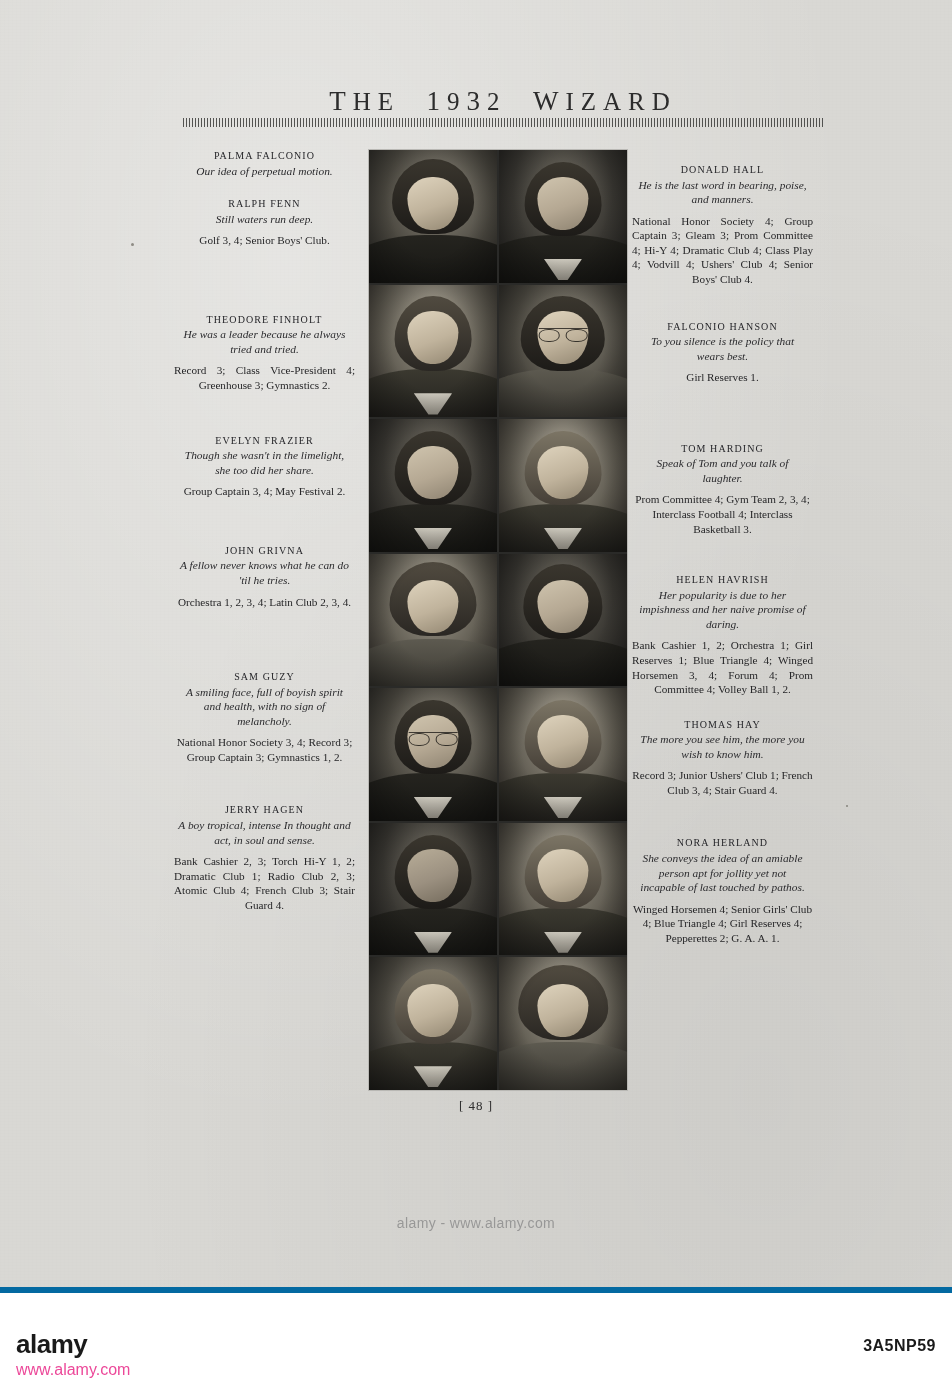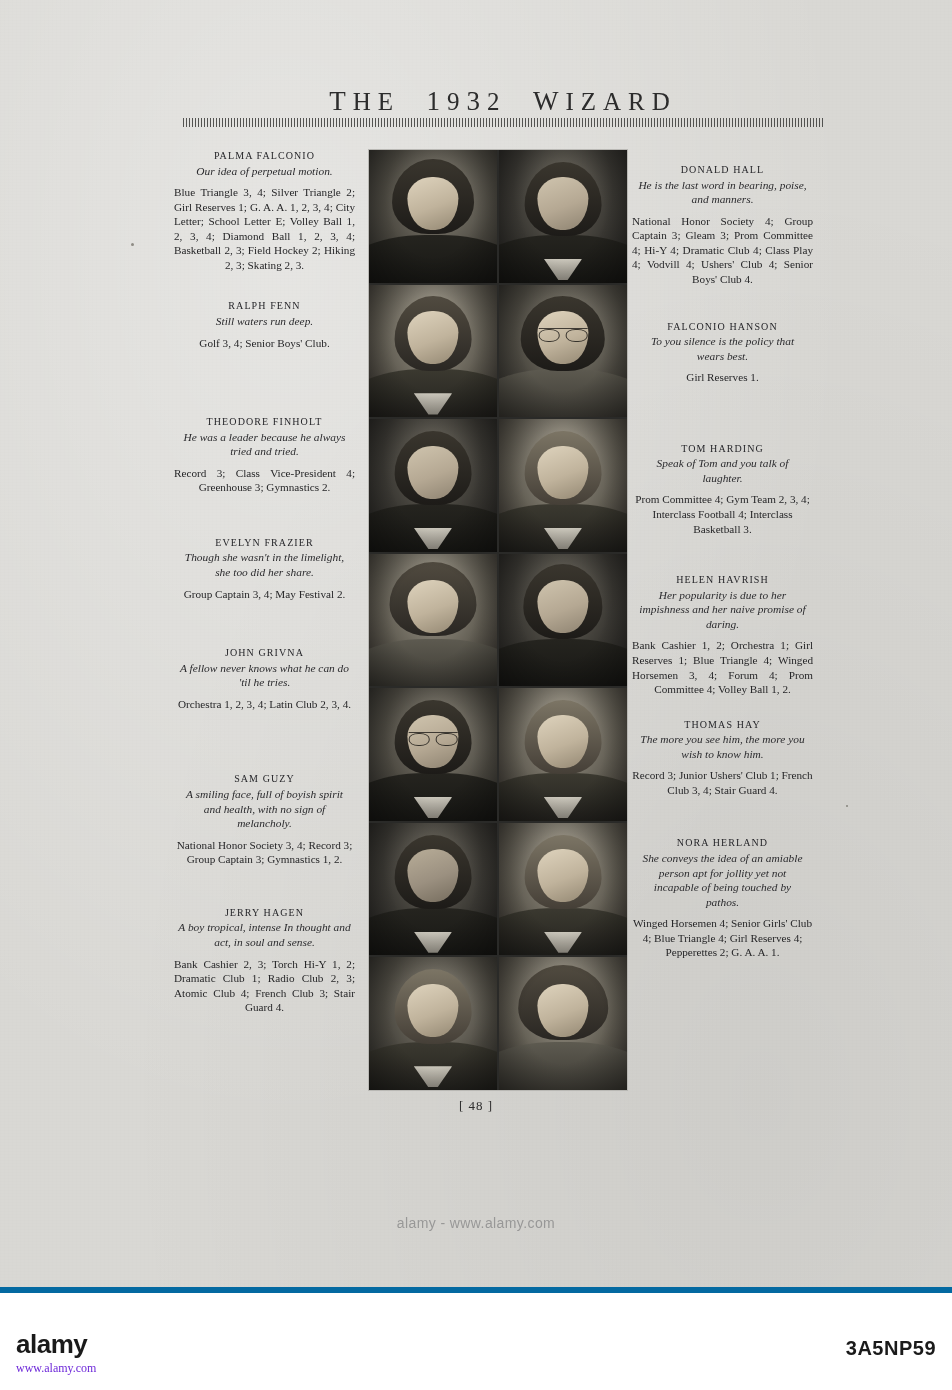--- a/index.html
+++ b/index.html
@@ -244,31 +244,31 @@
     font-family: "Liberation Sans", sans-serif;
     font-weight: bold;
     font-size: 26px;
     color: #1a1a1a;
     letter-spacing: -.5px;
   }
   #footer .url {
     position: absolute;
     left: 16px;
     top: 68px;
-    font-family: Liberation Serif, serif;
-    font-size: 12px;
-    color: #6d28d9;
+    font-family: Liberation Sans, sans-serif;
+    font-size: 16px;
+    color: #ec4899;
   }
   #footer .imgid {
     position: absolute;
     right: 16px;
     top: 44px;
     font-family: "Liberation Sans", sans-serif;
     font-weight: bold;
-    font-size: 20px;
+    font-size: 16px;
     color: #1a1a1a;
     letter-spacing: .5px;
   }
   
   .speck { position: absolute; background: rgba(60,55,45,.5); border-radius: 50%; }
 </style>
 </head>
 <body>
 
 <div id="page">
@@ -278,23 +278,22 @@
     <div class="title">
       <span class="big">T</span><span>HE</span>&nbsp;&nbsp;<span class="big">1</span><span>9</span><span class="big">3</span><span>2</span>&nbsp;&nbsp;<span class="big">W</span><span>IZARD</span>
     </div>
   </div>
   <div id="rule"></div>
 
   <div class="col" id="col-left">
     <div class="entry" style="margin-bottom:14px;">
       <div class="name">PALMA FALCONIO</div>
       <div class="motto">Our idea of perpetual motion.</div>
-      <div class="acts">Blue Triangle 3, 4; Silver Triangle 2; Girl Reserves 1; G. A. A. 1, 2, 3, 4; City Letter; School Letter E; Volley Ball 1, 2, 3, 4; Diamond Ball 1, 2, 3, 4; Basketball 2, 3; Field Hockey 2; Hiking 2, 3; Skating 2, 3.</div>
-    </div>
-    <div class="entry" style="margin-top:28px;margin-bottom:14px;">
+    </div>
+    <div class="entry" style="margin-top:20px;margin-bottom:14px;">
       <div class="name">RALPH FENN</div>
       <div class="motto">Still waters run deep.</div>
       <div class="acts centered">Golf 3, 4; Senior Boys' Club.</div>
     </div>
     <div class="entry" style="margin-top:66px;margin-bottom:14px;">
       <div class="name">THEODORE FINHOLT</div>
       <div class="motto">He was a leader because he always tried and tried.</div>
       <div class="acts">Record 3; Class Vice-President 4; Greenhouse 3; Gymnastics 2.</div>
     </div>
     <div class="entry" style="margin-top:42px;margin-bottom:30px;">
@@ -486,21 +485,21 @@
       <div class="motto">Her popularity is due to her impishness and her naive promise of daring.</div>
       <div class="acts">Bank Cashier 1, 2; Orchestra 1; Girl Reserves 1; Blue Triangle 4; Winged Horsemen 3, 4; Forum 4; Prom Committee 4; Volley Ball 1, 2.</div>
     </div>
     <div class="entry" style="margin-top:22px;margin-bottom:14px;">
       <div class="name">THOMAS HAY</div>
       <div class="motto">The more you see him, the more you wish to know him.</div>
       <div class="acts centered">Record 3; Junior Ushers' Club 1; French Club 3, 4; Stair Guard 4.</div>
     </div>
     <div class="entry" style="margin-top:40px;">
       <div class="name">NORA HERLAND</div>
-      <div class="motto">She conveys the idea of an amiable person apt for jollity yet not incapable of being touched by pathos.</div>
+      <div class="motto">She conveys the idea of an amiable person apt for jollity yet not incapable of last touched by pathos.</div>
       <div class="acts centered">Winged Horsemen 4; Senior Girls' Club 4; Blue Triangle 4; Girl Reserves 4; Pepperettes 2; G. A. A. 1.</div>
     </div>
   </div>
 
   <div id="folio">[ 48 ]</div>
 
   <div class="speck" style="left:131px;top:243px;width:3px;height:3px;"></div>
   <div class="speck" style="left:846px;top:805px;width:2px;height:2px;"></div>
 </div>
 

